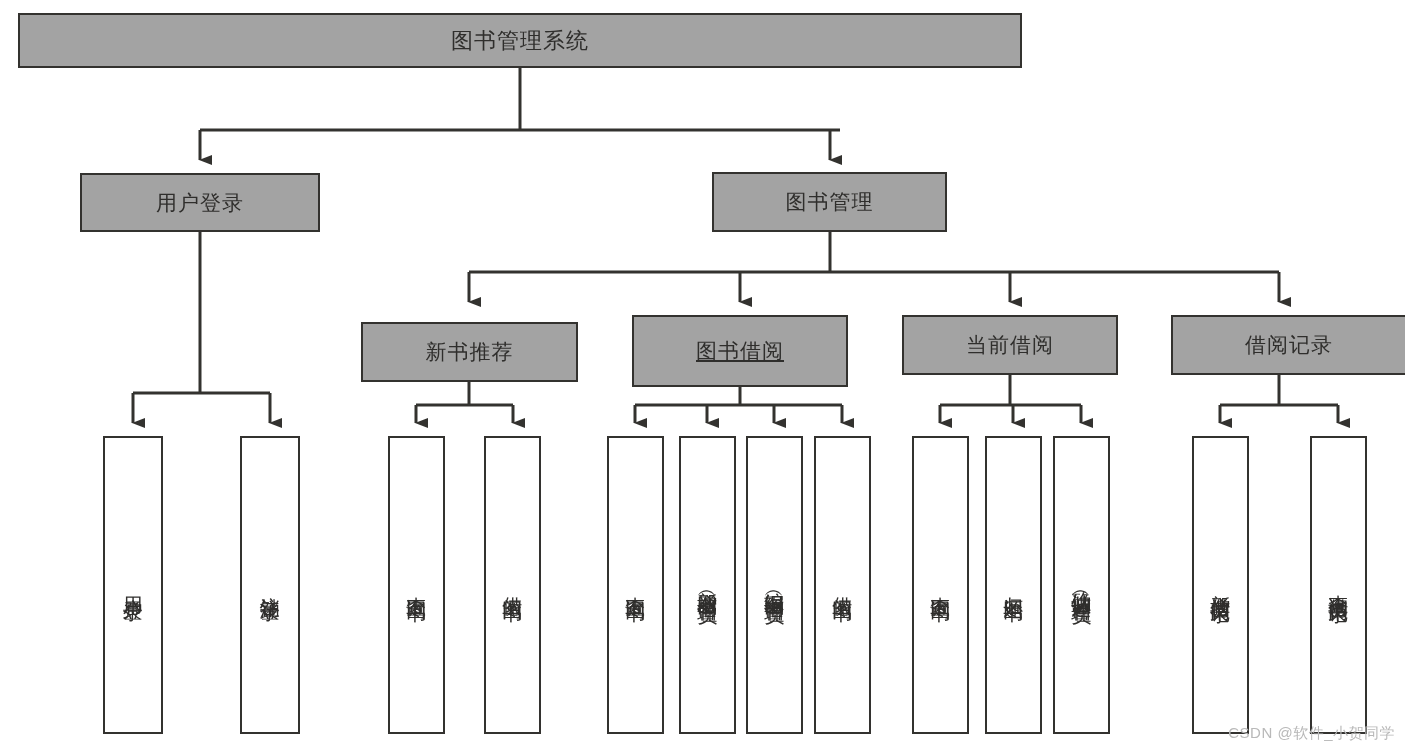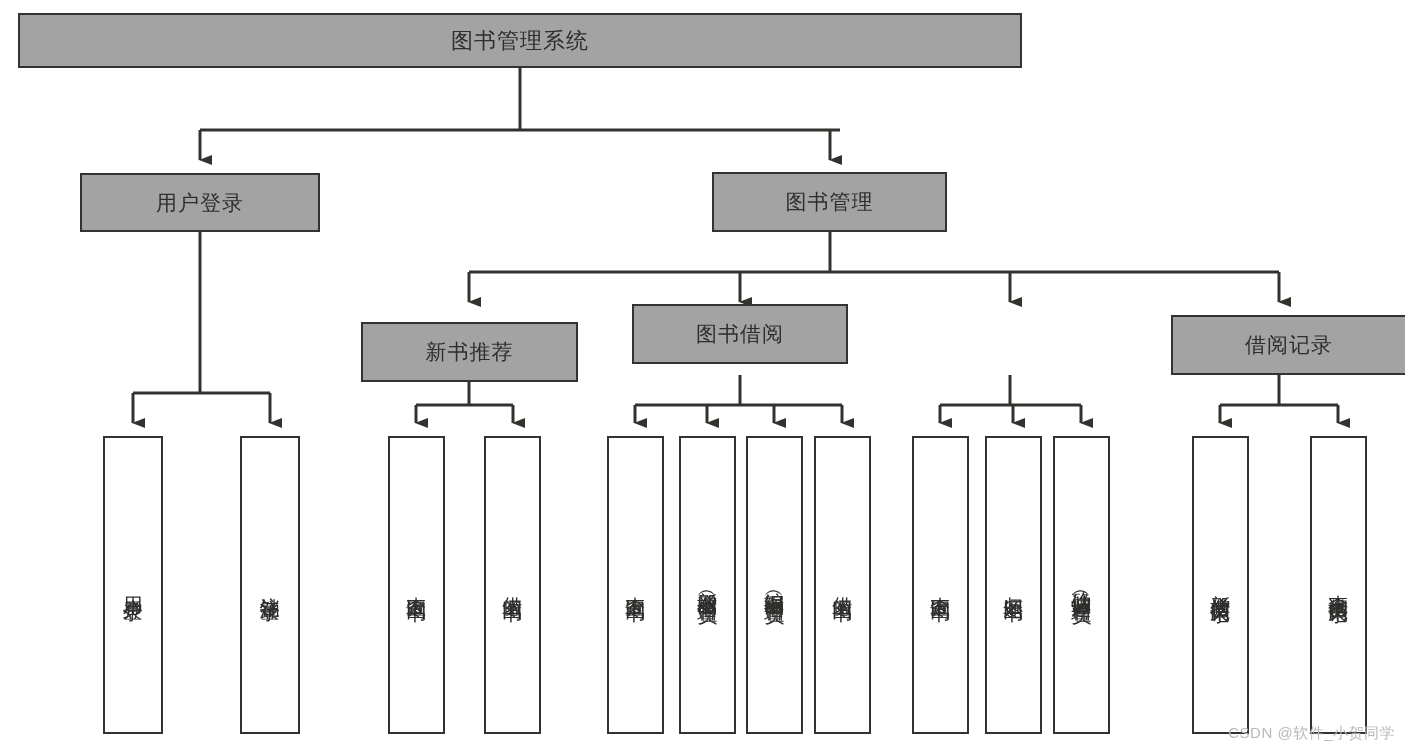--- a/index.html
+++ b/index.html
@@ -83,22 +83,25 @@
   <div class="node h" style="left:80px;top:173px;width:240px;height:59px;">
     <span>用户登录</span>
   </div>
   <div class="node h" style="left:712px;top:172px;width:235px;height:60px;">
     <span>图书管理</span>
   </div>
 
   <div class="node h" style="left:361px;top:322px;width:217px;height:60px;">
     <span>新书推荐</span>
   </div>
-  <div class="node h" style="left:632px;top:304px;width:216px;height:60px;">
+  <div class="node h" style="left:632px;top:315px;width:216px;height:72px;text-decoration:underline;">
     <span>图书借阅</span>
+  </div>
+  <div class="node h" style="left:902px;top:315px;width:216px;height:60px;">
+    <span>当前借阅</span>
   </div>
   <div class="node h" style="left:1171px;top:315px;width:236px;height:60px;">
     <span>借阅记录</span>
   </div>
 
   <div class="leaf" style="left:103px;top:436px;width:60px;height:298px;">
     <span class="vtext">用户登录</span>
   </div>
   <div class="leaf" style="left:240px;top:436px;width:60px;height:298px;">
     <span class="vtext">注销登录</span>

